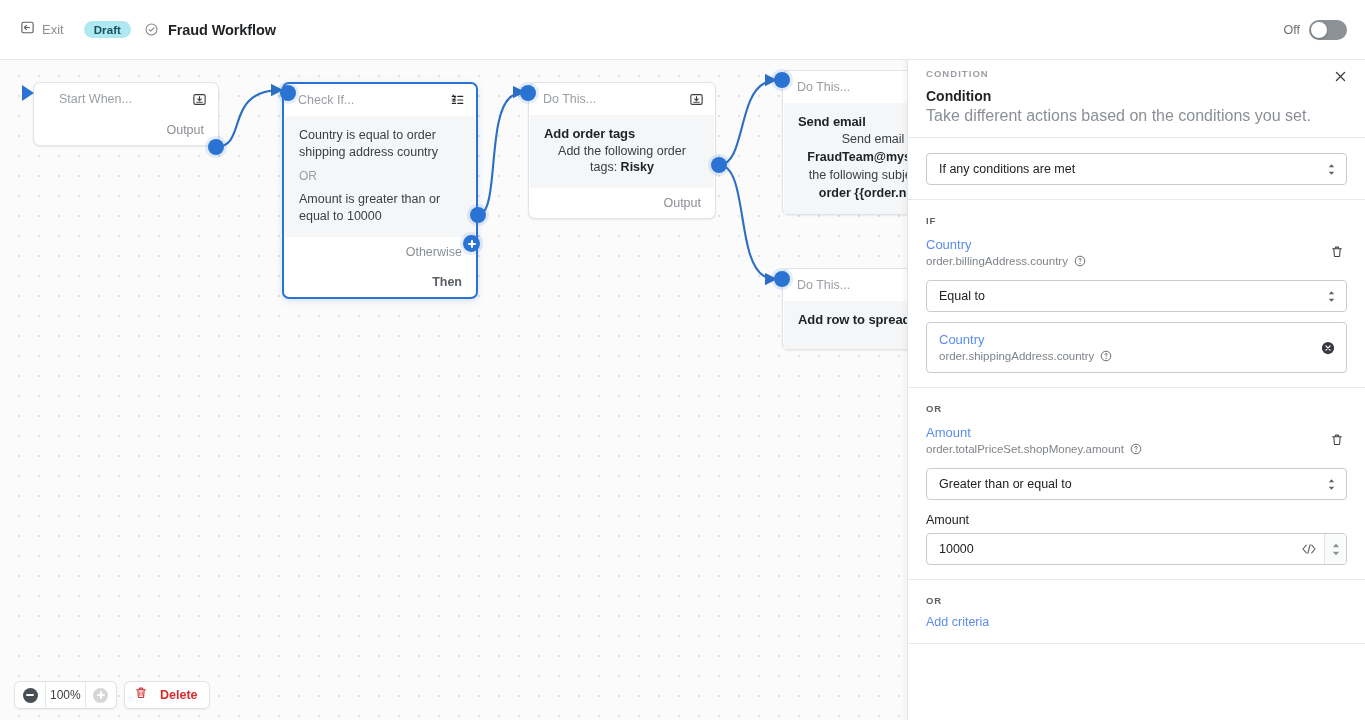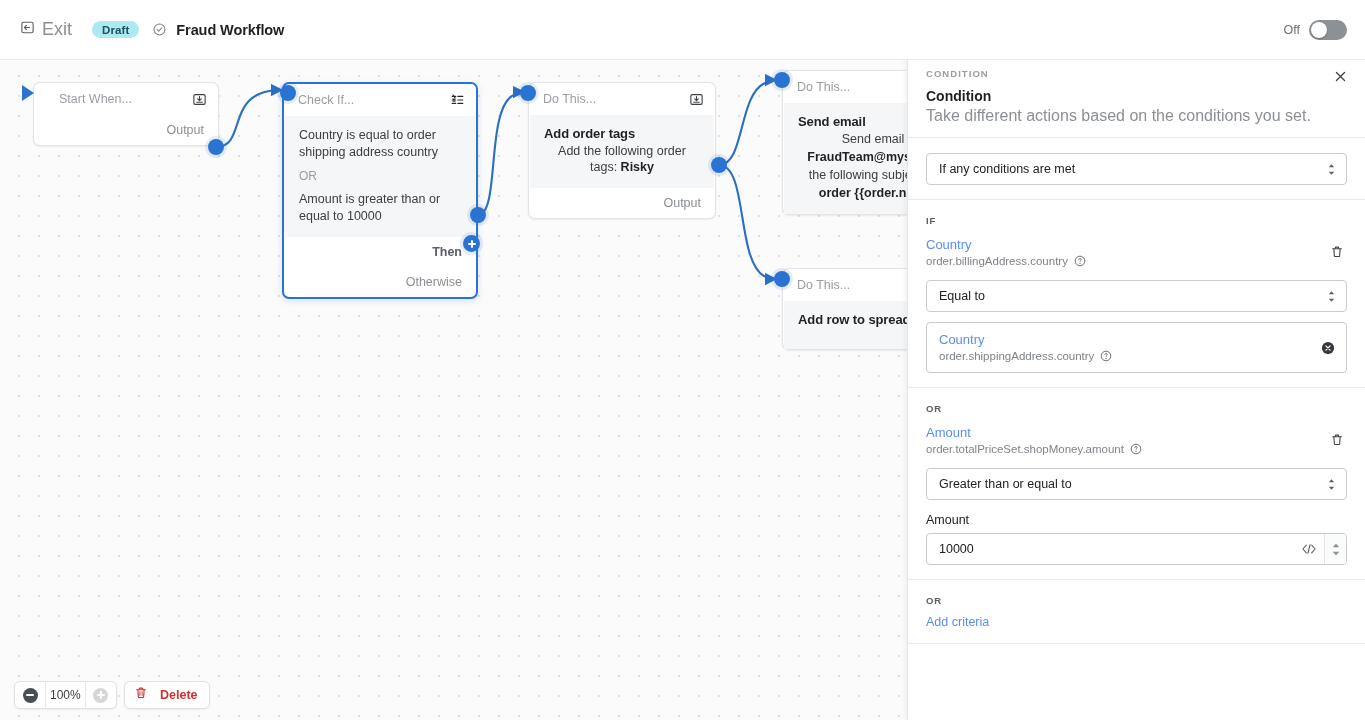--- a/index.html
+++ b/index.html
@@ -18,21 +18,21 @@
     background: #ffffff;
     border-bottom: 1px solid #e8e9eb;
     display: flex; align-items: center;
     z-index: 40;
   }
   .topbar-left { display: flex; align-items: center; gap: 0; padding-left: 14px; }
   .exit-btn {
     display: flex; align-items: center; gap: 7px;
     padding: 4px 6px; border-radius: 4px; cursor: pointer;
   }
-  .exit-label { font-size: 18px; color: #8b8f94; }
+  .exit-label { font-size: 13px; color: #8b8f94; }
   .badge-draft {
     margin-left: 14px;
     background: #aee9f2; color: #18525c;
     font-size: 11.5px; font-weight: 600;
     padding: 2.5px 10px; border-radius: 11px;
     letter-spacing: .1px;
   }
   .check-circle { margin-left: 13px; display: flex; align-items: center; }
   .wf-title {
     margin-left: 9px; font-size: 14.5px; font-weight: 700; color: #1f2225;
@@ -313,25 +313,25 @@
             <path d="M4.1 2.3L6.6 5.9" stroke="#25282b" stroke-width="1.5" stroke-linecap="round"></path>
             <path d="M6.6 7.3L4.1 10.8M4.1 7.3l2.5 3.5" stroke="#25282b" stroke-width="1.5" stroke-linecap="round"></path>
           </svg>
         </span>
       </div>
       <div class="node-body">
         <div class="node-cond-line">Country is equal to order shipping address country</div>
         <div class="node-cond-or">OR</div>
         <div class="node-cond-line">Amount is greater than or equal to 10000</div>
       </div>
+      <div class="node-foot">
+        <span class="node-foot-label">Otherwise</span>
+      </div>
       <div class="node-foot bold">
         <span class="node-foot-label">Then</span>
-      </div>
-      <div class="node-foot">
-        <span class="node-foot-label">Otherwise</span>
       </div>
     </div>
     <div class="port" style="left:280px; top:25px;"></div>
     <div class="port" style="left:470px; top:147px;"></div>
     <div class="port plus" style="left:463px; top:175px; width:17px; height:17px;"></div>
 
     <div class="node" style="left:528px; top:22px; width:188px;">
       <div class="node-head">
         <span class="node-head-title">Do This...</span>
         <span class="node-head-icon">

